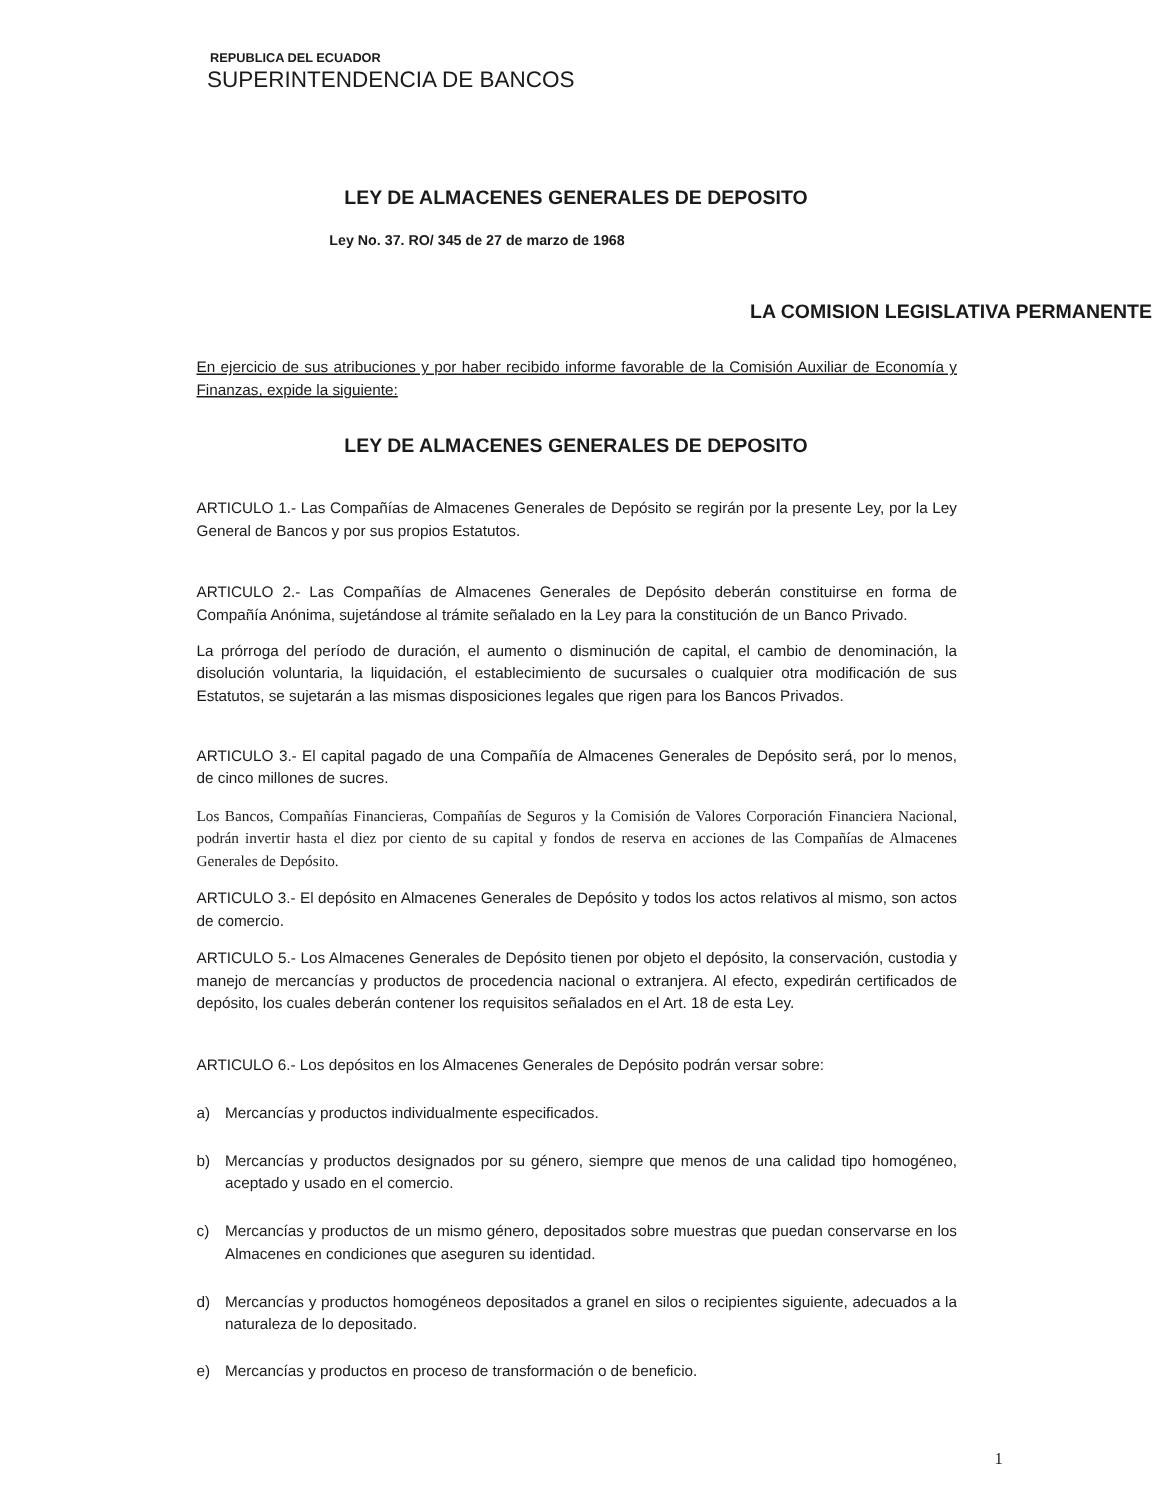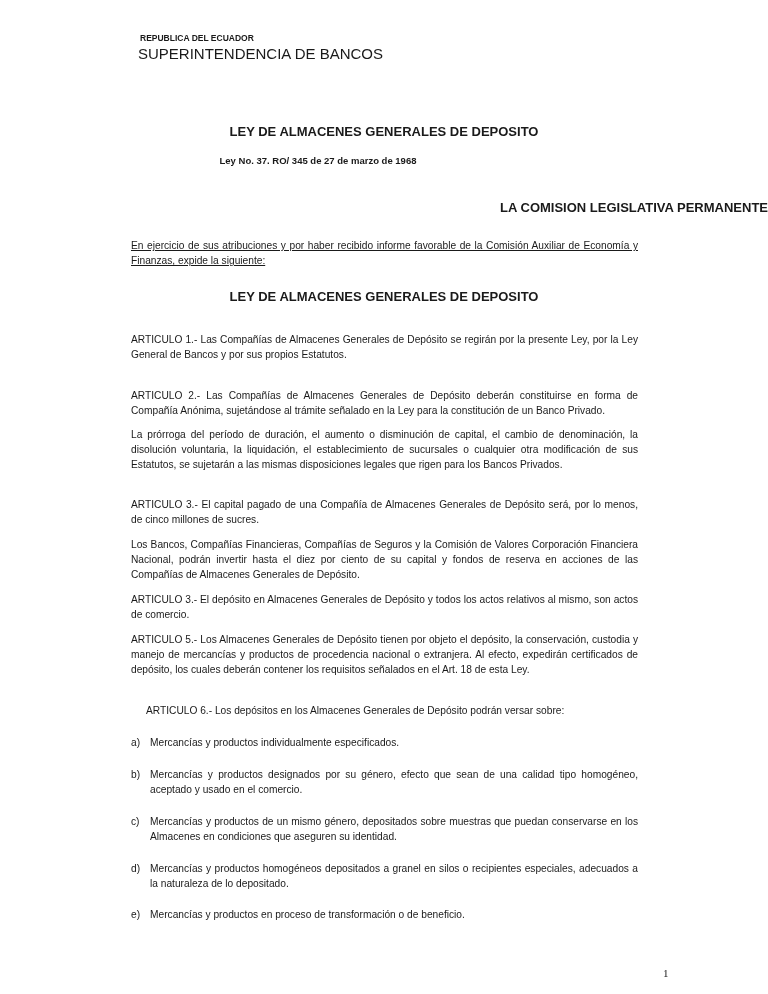--- a/index.html
+++ b/index.html
@@ -32,43 +32,43 @@
   <div class="title" style="top:289px;">LEY DE ALMACENES GENERALES DE DEPOSITO</div>
 
   <div class="para" style="top:332px;"><b>ARTICULO 1.-</b><span> Las Compañías de Almacenes Generales de Depósito se regirán por la presente Ley, por la Ley General de Bancos y por sus propios Estatutos.</span></div>
 
   <div class="para" style="top:388px;"><b>ARTICULO 2.-</b><span> Las Compañías de Almacenes Generales de Depósito deberán constituirse en forma de Compañía Anónima, sujetándose al trámite señalado en la Ley para la constitución de un Banco Privado.</span></div>
 
   <div class="para" style="top:427px;"><span>La prórroga del período de duración, el aumento o disminución de capital, el cambio de denominación, la disolución voluntaria, la liquidación, el establecimiento de sucursales o cualquier otra modificación de sus Estatutos, se sujetarán a las mismas disposiciones legales que rigen para los Bancos Privados.</span></div>
 
   <div class="para" style="top:497px;"><b>ARTICULO 3.-</b><span> El capital pagado de una Compañía de Almacenes Generales de Depósito será, por lo menos, de cinco millones de sucres.</span></div>
 
-  <div class="para" style="top:537px;"><span>Los Bancos, Compañías Financieras, Compañías de Seguros y la Comisión de Valores Corporación Financiera Nacional, podrán invertir hasta el diez por ciento de su capital y fondos de reserva en acciones de las Compañías de Almacenes Generales de Depósito.</span></div>
+  <div class="para" style="top:537px;font-family:Liberation Serif, serif;"><span>Los Bancos, Compañías Financieras, Compañías de Seguros y la Comisión de Valores Corporación Financiera Nacional, podrán invertir hasta el diez por ciento de su capital y fondos de reserva en acciones de las Compañías de Almacenes Generales de Depósito.</span></div>
 
   <div class="para" style="top:592px;"><b>ARTICULO 3.-</b><span> El depósito en Almacenes Generales de Depósito y todos los actos relativos al mismo, son actos de comercio.</span></div>
 
   <div class="para" style="top:632px;"><b>ARTICULO 5.-</b><span> Los Almacenes Generales de Depósito tienen por objeto el depósito, la conservación, custodia y manejo de mercancías y productos de procedencia nacional o extranjera. Al efecto, expedirán certificados de depósito, los cuales deberán contener los requisitos señalados en el Art. 18 de esta Ley.</span></div>
 
-  <div class="para" style="top:703px;margin-left:15px;"><b>ARTICULO 6.-</b><span> Los depósitos en los Almacenes Generales de Depósito podrán versar sobre:</span></div>
+  <div class="para" style="top:703px;"><b>ARTICULO 6.-</b><span> Los depósitos en los Almacenes Generales de Depósito podrán versar sobre:</span></div>
 
   <div class="item" style="top:735px;">
       <span class="lbl">a)</span>
       <span class="txt">Mercancías y productos individualmente especificados.</span>
     </div>
   <div class="item" style="top:767px;">
       <span class="lbl">b)</span>
-      <span class="txt">Mercancías y productos designados por su género, efecto que sean de una calidad tipo homogéneo, aceptado y usado en el comercio.</span>
+      <span class="txt">Mercancías y productos designados por su género, siempre que menos de una calidad tipo homogéneo, aceptado y usado en el comercio.</span>
     </div>
   <div class="item" style="top:814px;">
       <span class="lbl">c)</span>
       <span class="txt">Mercancías y productos de un mismo género, depositados sobre muestras que puedan conservarse en los Almacenes en condiciones que aseguren su identidad.</span>
     </div>
   <div class="item" style="top:861px;">
       <span class="lbl">d)</span>
-      <span class="txt">Mercancías y productos homogéneos depositados a granel en silos o recipientes especiales, adecuados a la naturaleza de lo depositado.</span>
+      <span class="txt">Mercancías y productos homogéneos depositados a granel en silos o recipientes siguiente, adecuados a la naturaleza de lo depositado.</span>
     </div>
   <div class="item" style="top:907px;">
       <span class="lbl">e)</span>
       <span class="txt">Mercancías y productos en proceso de transformación o de beneficio.</span>
     </div>
 
   <div class="pnum">1</div>
 </div>
 
 </body></html>

